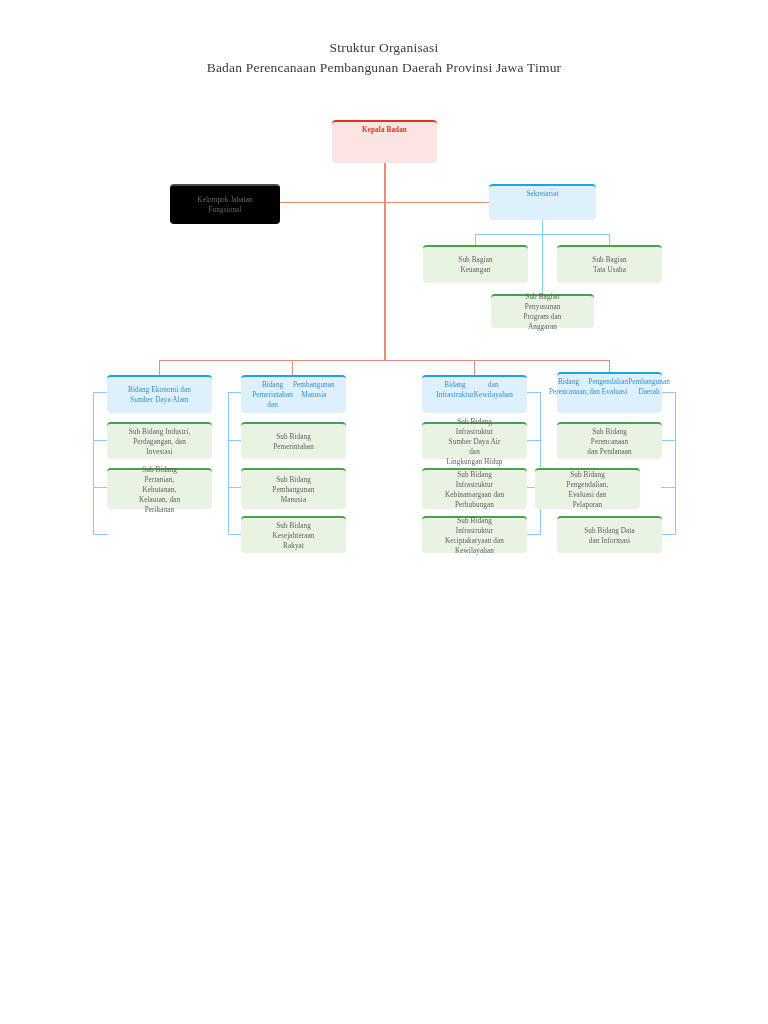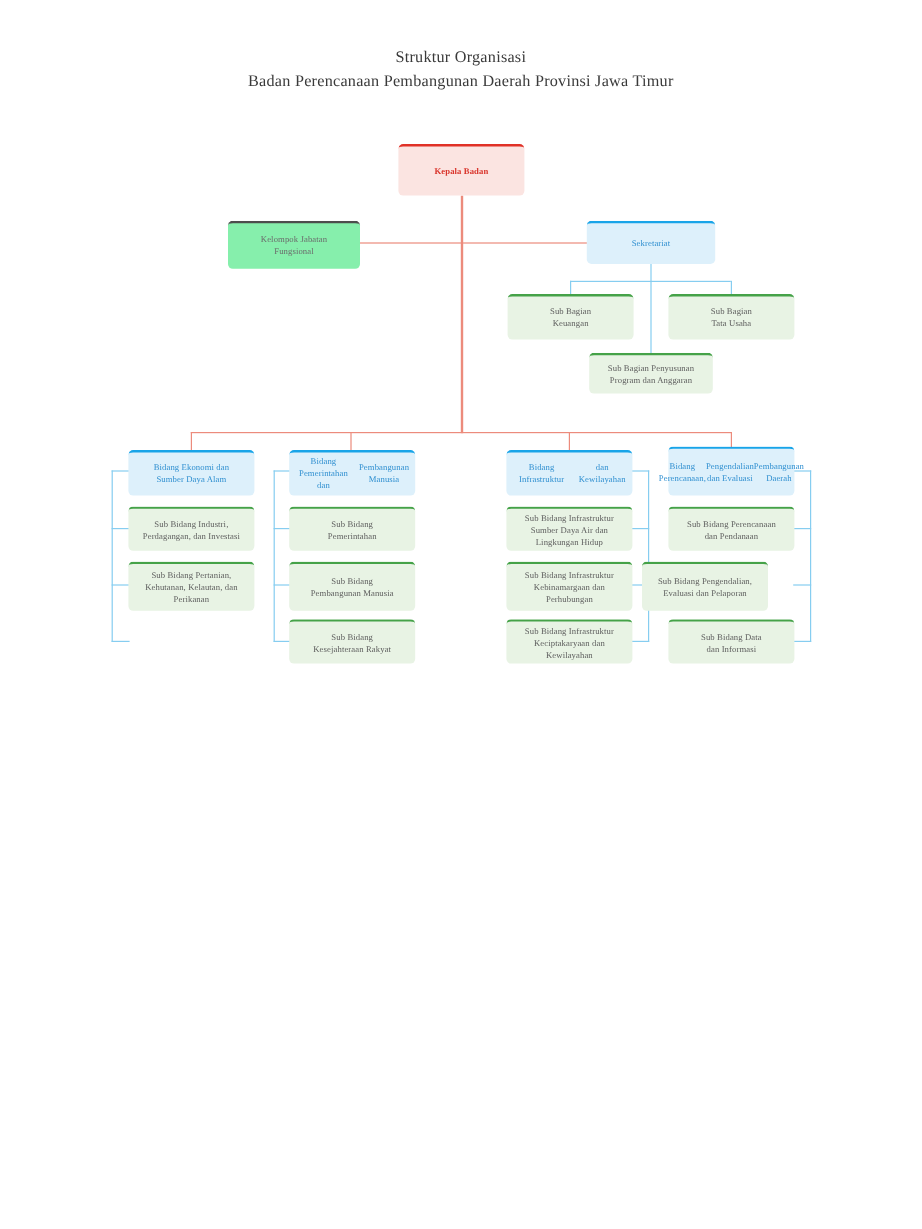--- a/index.html
+++ b/index.html
@@ -14,30 +14,30 @@
     position:absolute;left:0;top:38px;width:768px;text-align:center;
     color:#3a3a3a;font-size:13.5px;line-height:20px;letter-spacing:.2px;
   }
   .title .l1{display:block;}
   .title .l2{display:block;}
 
   
   .node{
     position:absolute;box-sizing:border-box;
     border-radius:4px;
-    display:flex;align-items:center;justify-content:center;
+    display:flex;justify-content:center;
     text-align:center;
     font-size:7.2px;line-height:10px;
-    padding:3px 2px;
+    padding:3px 21px;
     letter-spacing:.1px;
   }
   .node span{display:block;}
 
   .n-red{background:#fbe4e1;border-top:2.5px solid #e03127;color:#d9342b;font-weight:bold;}
-  .n-gray{background:#86efac;border-top:2.5px solid #4d4d4d;color:#6b6b6b;margin-left:20px;}
+  .n-gray{background:#000000;border-top:2.5px solid #4d4d4d;color:#6b6b6b;}
   .n-blue{background:#ddf0fb;border-top:2.5px solid #18a4e8;color:#2f8fd0;}
   .n-green{background:#e8f3e4;border-top:2px solid #45a248;color:#5d5d5d;}
 
   
   .ln{position:absolute;background:#ec8b7c;}
   .lb{position:absolute;background:#86cdf0;}
   .v{width:1.4px;}
   .h{height:1.4px;}
 </style>
 </head>

